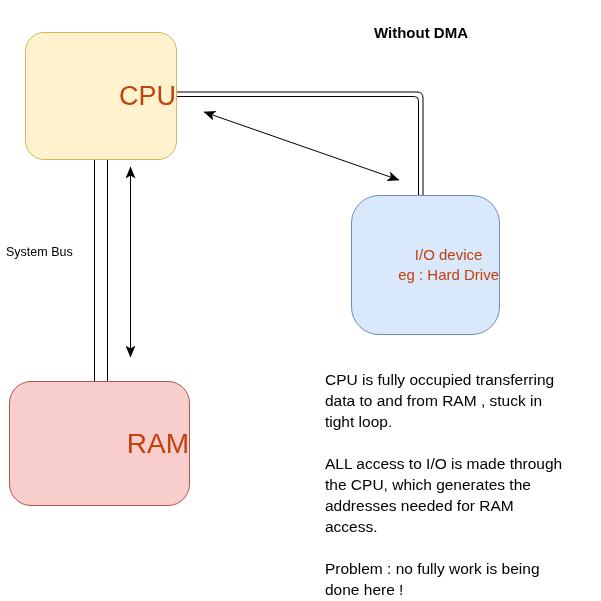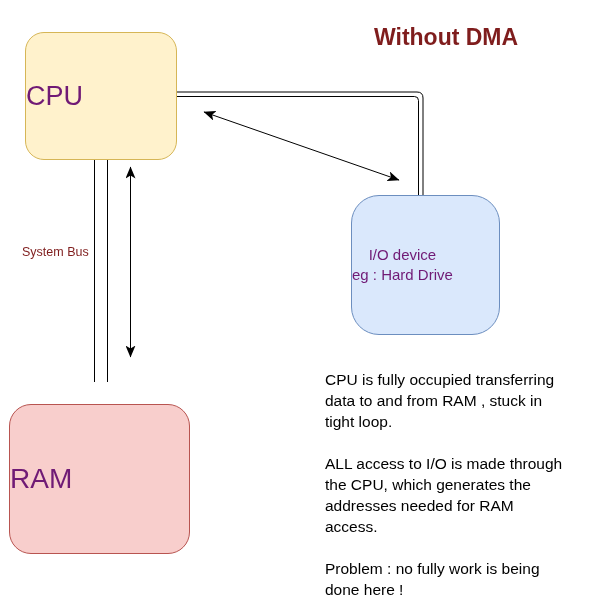--- a/index.html
+++ b/index.html
@@ -13,66 +13,66 @@
     width: 601px;
     height: 601px;
     background: #ffffff;
     overflow: hidden;
   }
   .title {
     position: absolute;
     left: 374px;
     top: 24px;
     margin: 0;
-    font-size: 23px;
+    font-size: 15px;
     font-weight: bold;
-    color: #7f1d1d;
+    color: #000000;
     white-space: nowrap;
   }
   .box {
     position: absolute;
     box-sizing: border-box;
     display: flex;
     align-items: center;
-    justify-content: flex-start;
+    justify-content: flex-end;
     text-align: center;
-    color: #701a75;
+    color: #c2410c;
   }
   .box-cpu {
     left: 25px; top: 32px;
     width: 152px; height: 128px;
     background: #fff2cc;
     border: 1px solid #d6b656;
     border-radius: 19px;
     font-size: 27px;
   }
   .box-ram {
-    left: 9px; top: 404px;
-    width: 181px; height: 150px;
+    left: 9px; top: 381px;
+    width: 181px; height: 125px;
     background: #f8cecc;
     border: 1px solid #b85450;
     border-radius: 22px;
     font-size: 28px;
   }
   .box-io {
     left: 351px; top: 195px;
     width: 149px; height: 140px;
     background: #dae8fc;
     border: 1px solid #6c8ebf;
     border-radius: 28px;
     font-size: 15px;
     line-height: 20px;
   }
   .pre-line { white-space: pre-line; }
   .bus-label {
     position: absolute;
-    left: 22px;
+    left: 6px;
     top: 245px;
     font-size: 12.5px;
-    color: #7f1d1d;
+    color: #000000;
     white-space: nowrap;
   }
   .notes {
     position: absolute;
     left: 325px;
     top: 369px;
     width: 276px;
     font-size: 15.5px;
     line-height: 21px;
     color: #000000;

